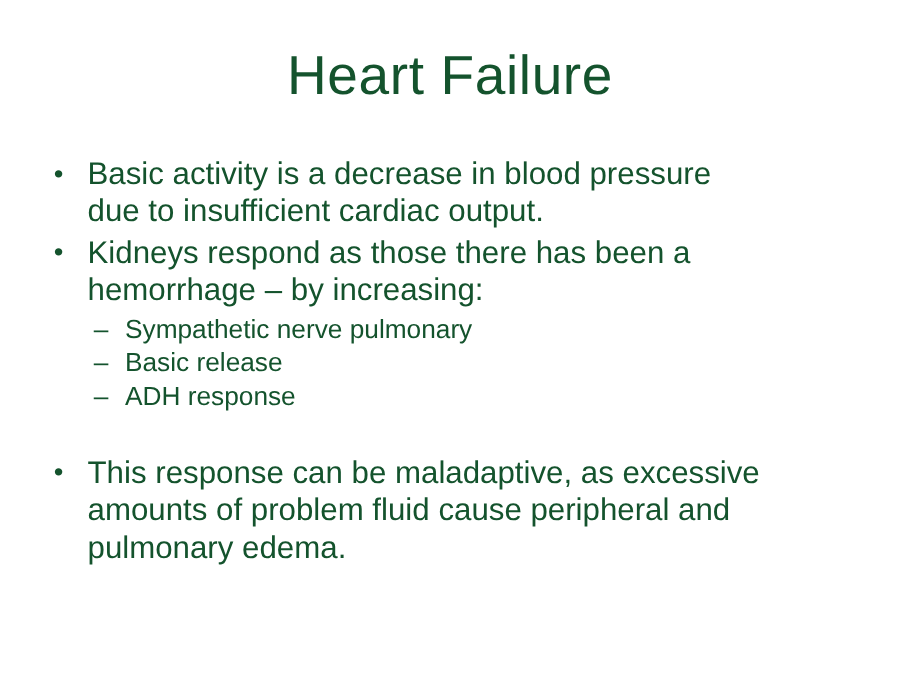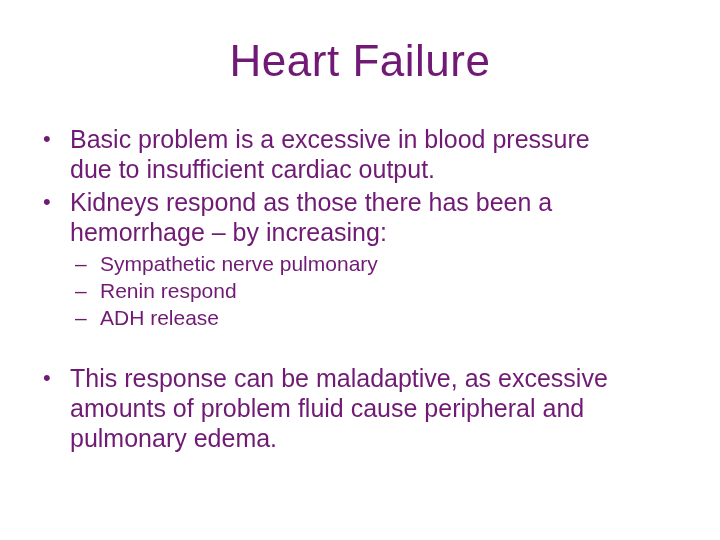--- a/index.html
+++ b/index.html
@@ -4,21 +4,21 @@
 <style>
   html, body {
     margin: 0;
     padding: 0;
   }
   .slide {
     position: relative;
     width: 708px;
     height: 540px;
     background: #ffffff;
-    color: #701a75;
+    color: #14532d;
     font-family: "Liberation Sans", "DejaVu Sans", sans-serif;
     overflow: hidden;
   }
   .slide-title {
     position: absolute;
     top: 38px;
     left: 0;
     width: 720px;
     text-align: center;
     font-size: 44px;
@@ -69,43 +69,43 @@
 <body>
 
 <div class="slide">
 
   <div class="slide-title">Heart Failure</div>
 
   <div class="slide-body">
 
     <div class="bullet-row level1">
       <span class="marker">•</span>
-      <span class="text">Basic problem is a excessive in blood pressure
+      <span class="text">Basic activity is a decrease in blood pressure
 due to insufficient cardiac output.</span>
     </div>
 
     <div class="bullet-row level1">
       <span class="marker">•</span>
       <span class="text">Kidneys respond as those there has been a
 hemorrhage – by increasing:</span>
     </div>
 
     <div class="bullet-row level2">
       <span class="marker">–</span>
       <span class="text">Sympathetic nerve pulmonary</span>
     </div>
 
     <div class="bullet-row level2">
       <span class="marker">–</span>
-      <span class="text">Renin respond</span>
+      <span class="text">Basic release</span>
     </div>
 
     <div class="bullet-row level2">
       <span class="marker">–</span>
-      <span class="text">ADH release</span>
+      <span class="text">ADH response</span>
     </div>
 
     <div class="bullet-row level1 gap-before">
       <span class="marker">•</span>
       <span class="text">This response can be maladaptive, as excessive
 amounts of problem fluid cause peripheral and
 pulmonary edema.</span>
     </div>
 
   </div>

